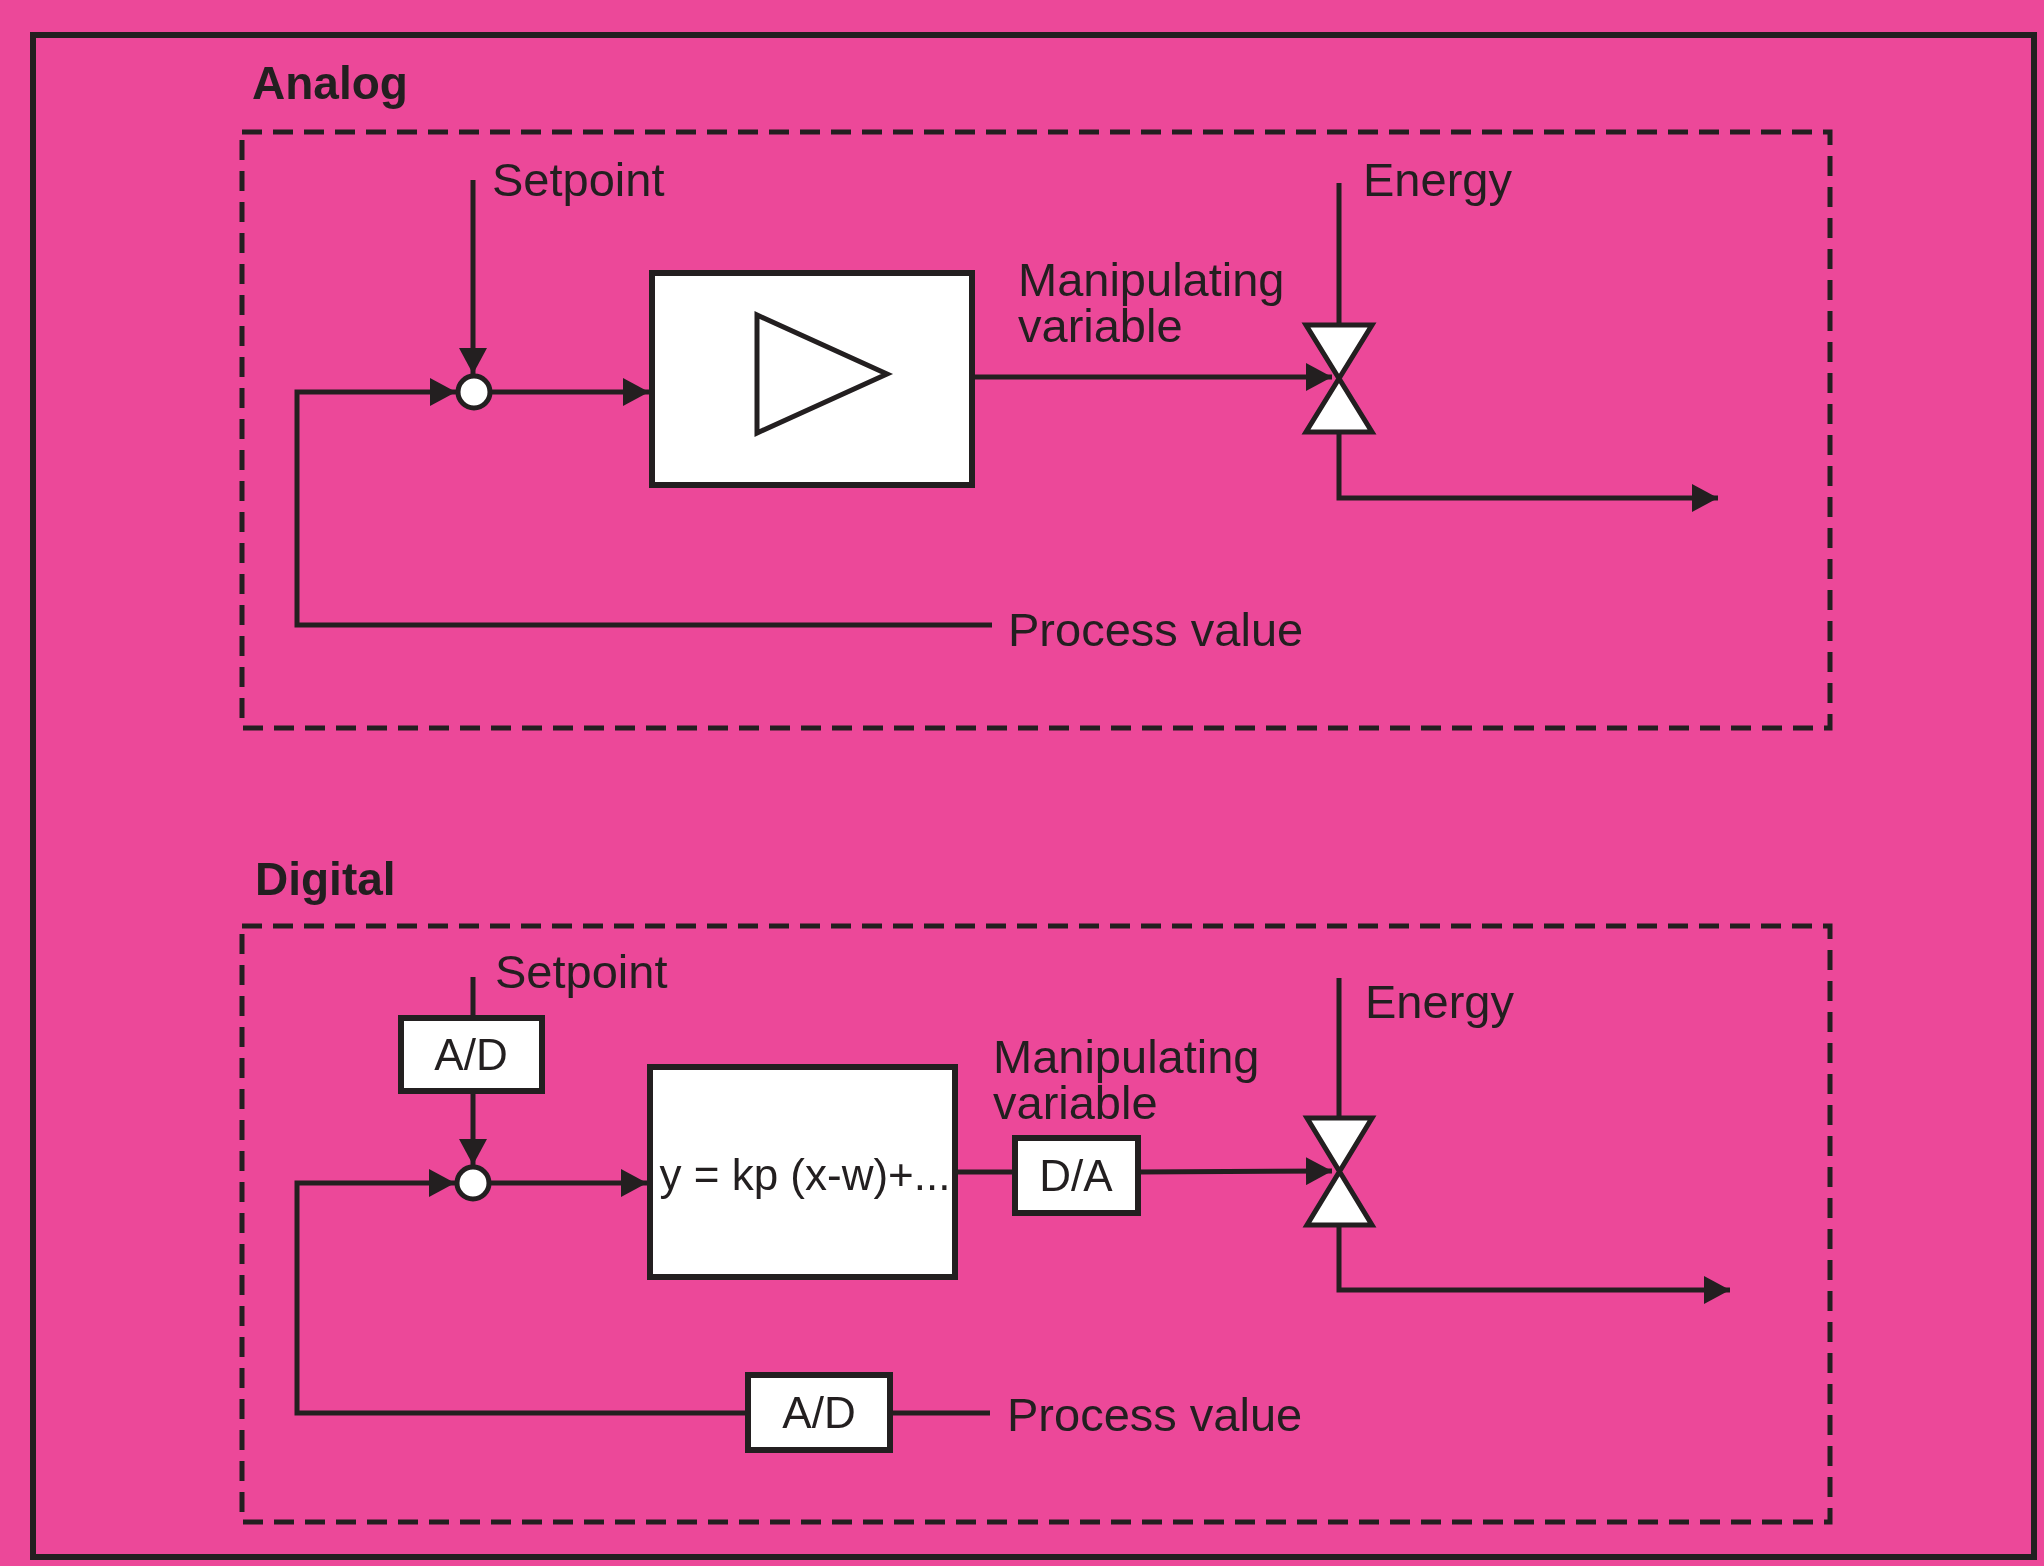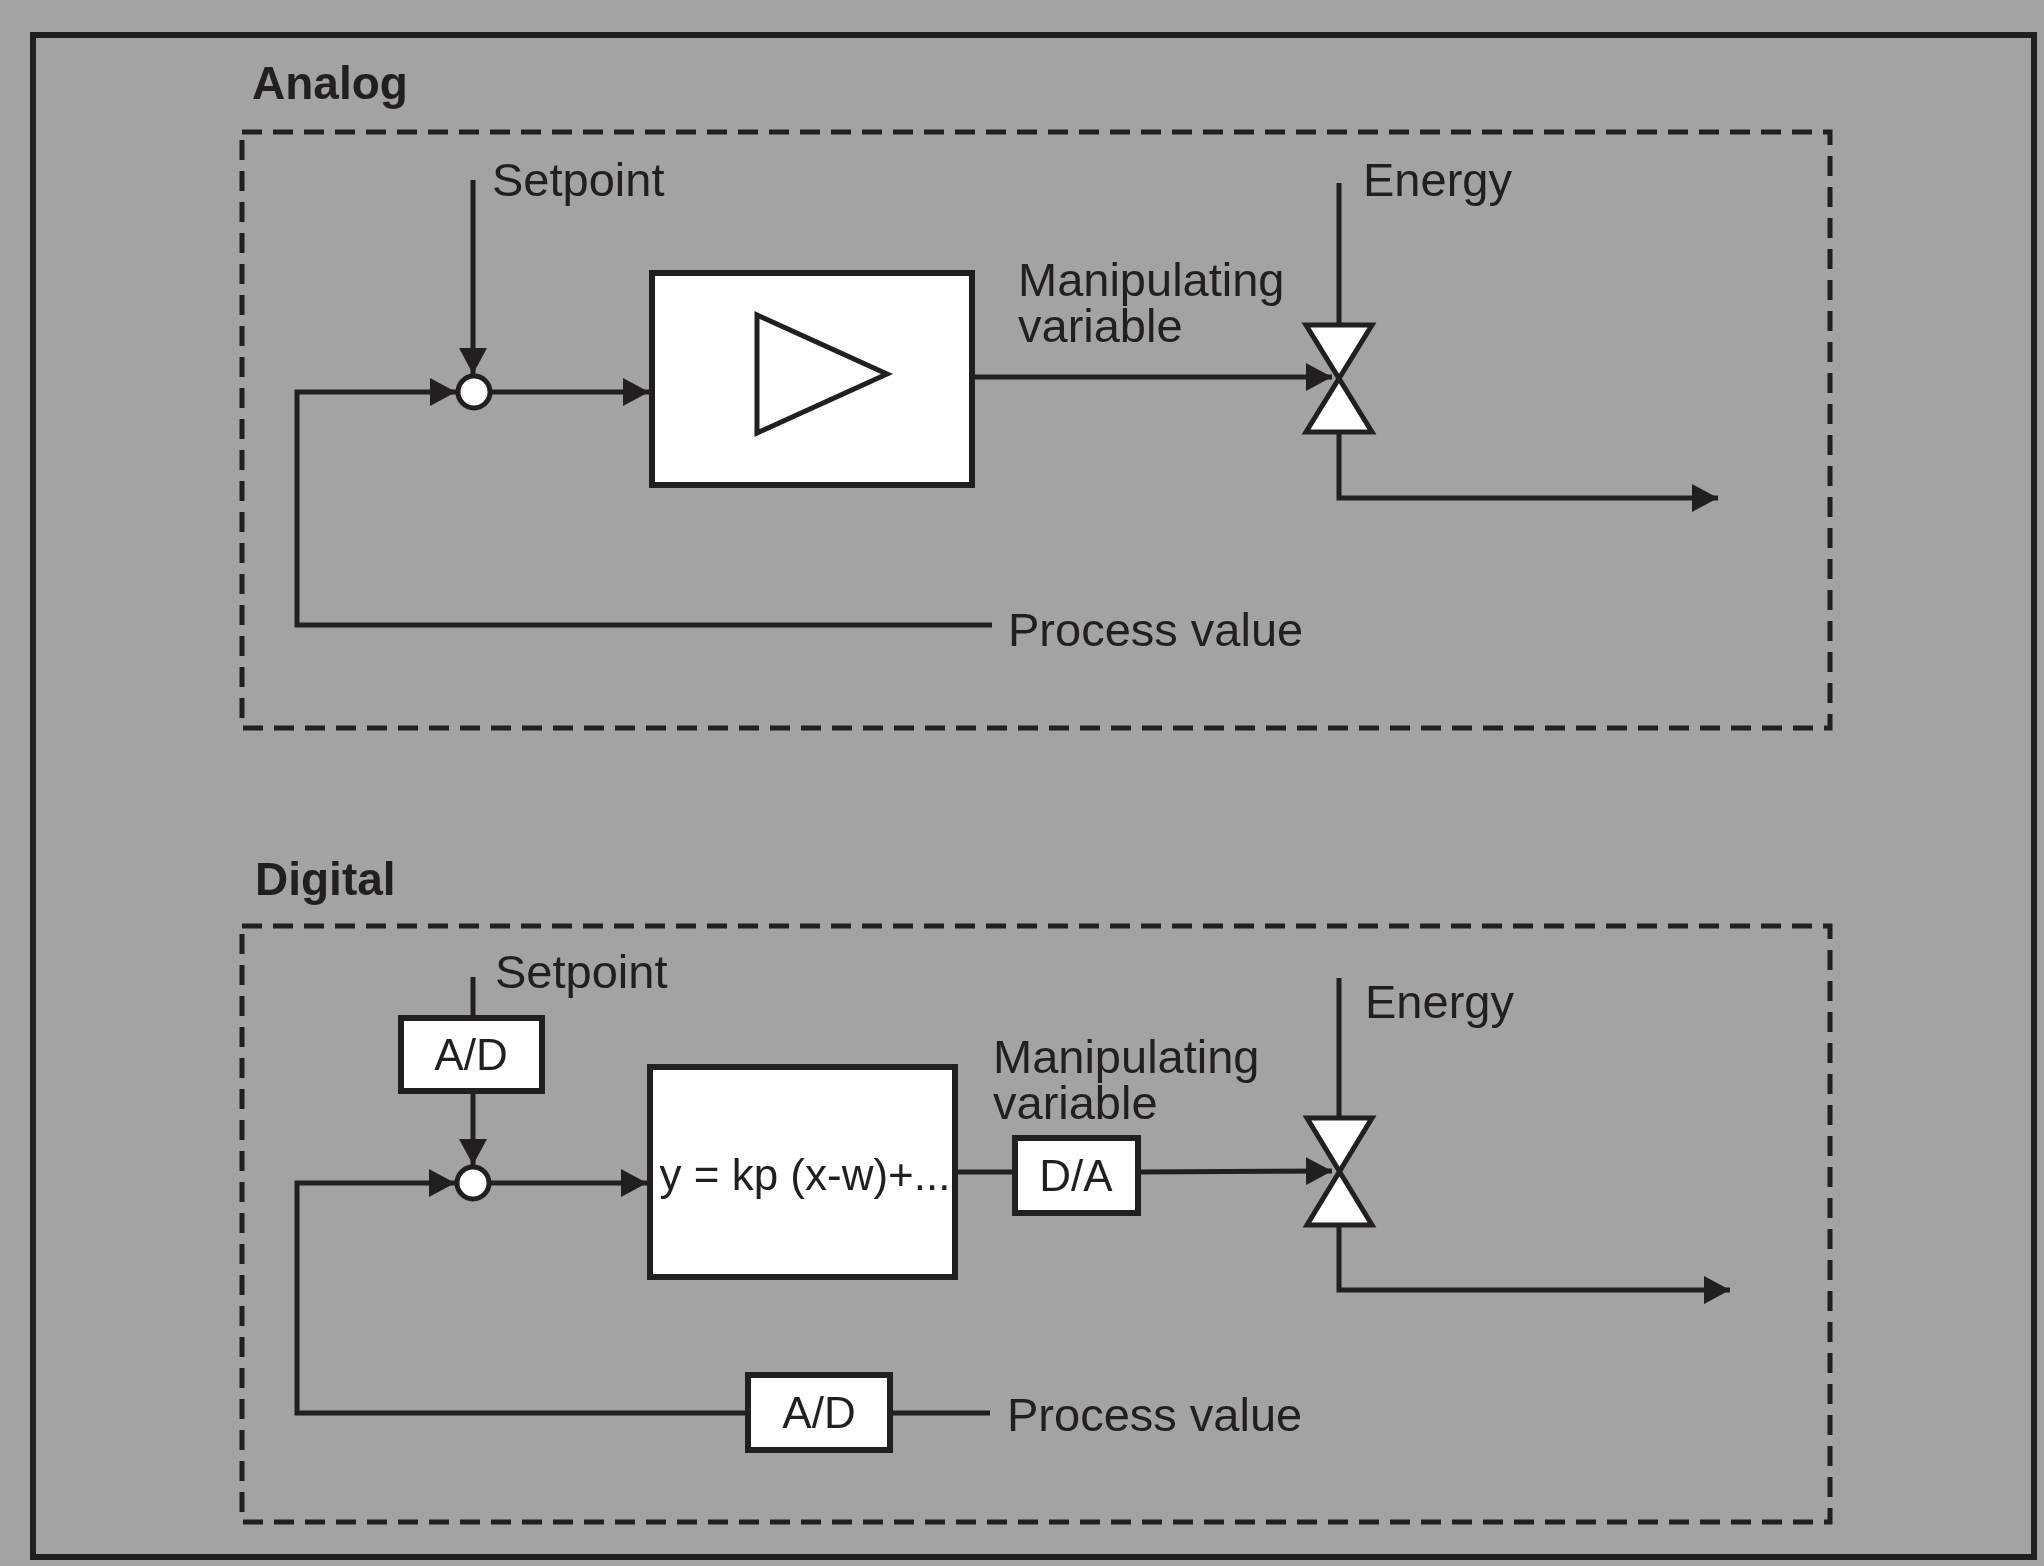--- a/index.html
+++ b/index.html
@@ -4,21 +4,21 @@
 <style>
   html, body {
     margin: 0;
     padding: 0;
     background: #ffffff;
   }
   .canvas {
     position: relative;
     width: 2044px;
     height: 1566px;
-    background: #a3a3a3;
+    background: #ec4899;
     overflow: hidden;
   }
   svg {
     position: absolute;
     left: 0;
     top: 0;
   }
   .label {
     font-family: "Liberation Sans", sans-serif;
     font-size: 47px;

